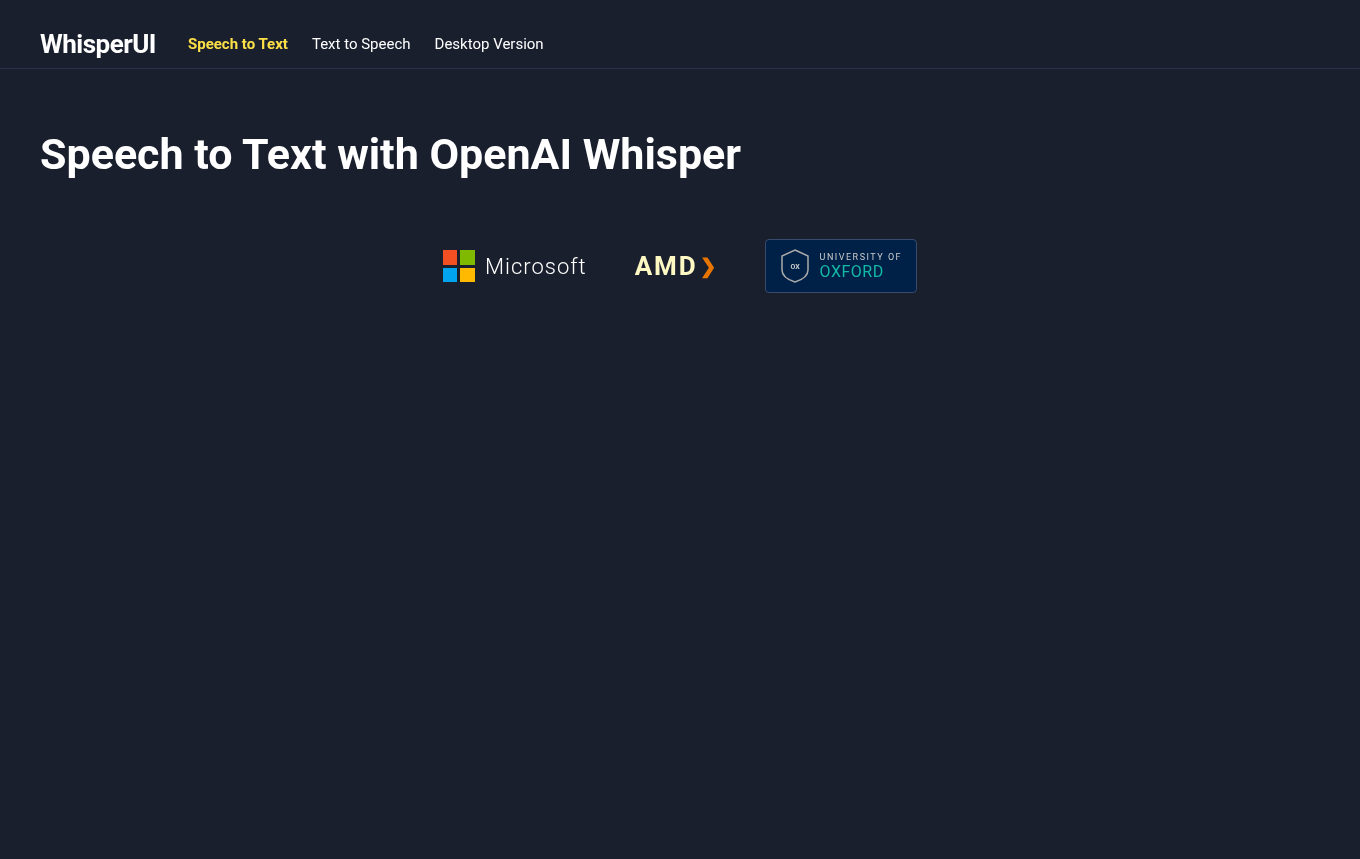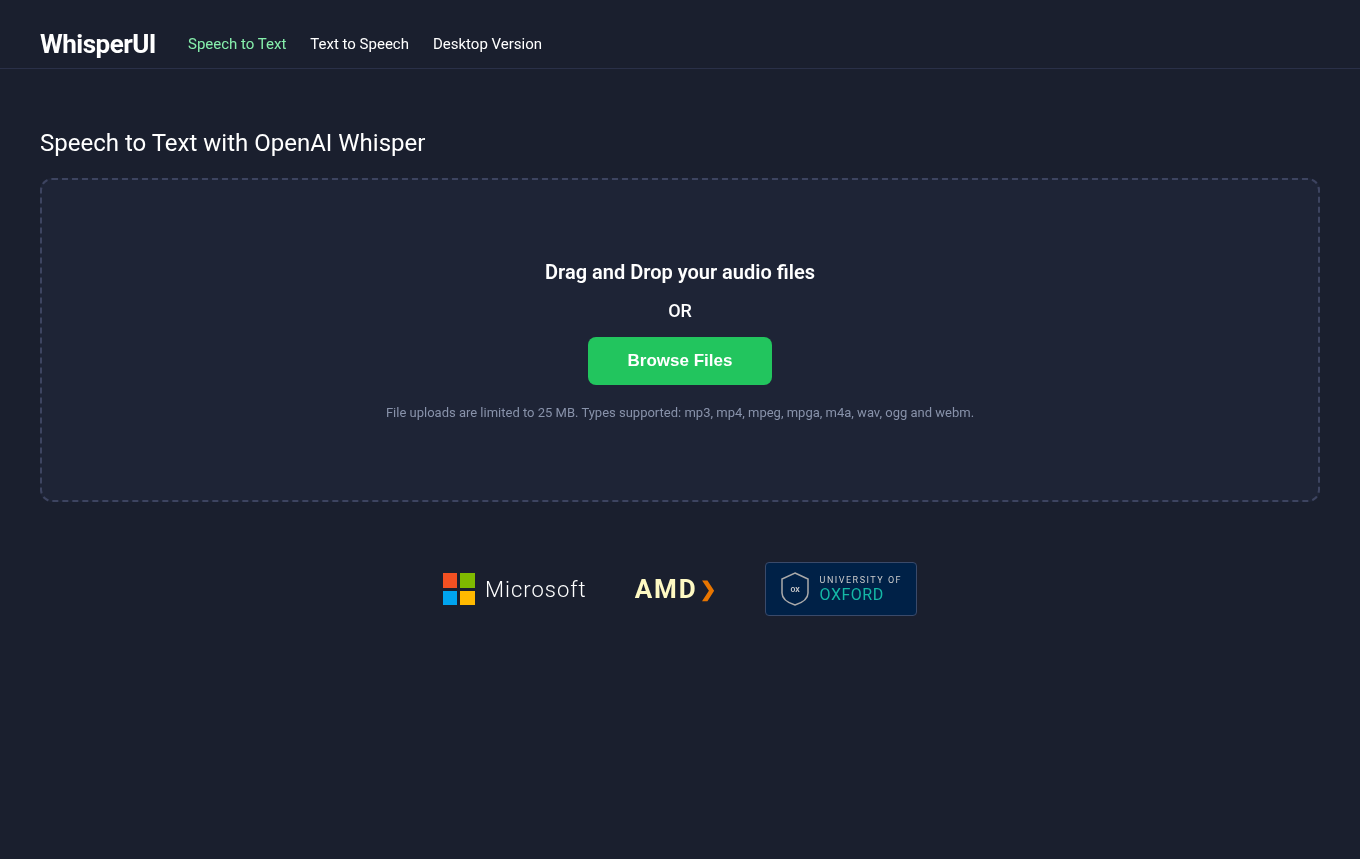--- a/index.html
+++ b/index.html
@@ -47,22 +47,22 @@
     }
 
     .nav-item {
       font-size: 15px;
       color: #ffffff;
       cursor: pointer;
       text-decoration: none;
     }
 
     .nav-item.active {
-      color: #86efac;
-      font-weight: 400;
+      color: #fde047;
+      font-weight: 700;
     }
 
     .header-right {
       display: flex;
       align-items: center;
       gap: 12px;
     }
 
     .btn-signin {
       padding: 10px 24px;
@@ -85,24 +85,24 @@
       font-weight: 600;
       cursor: pointer;
     }
 
     
     .main {
       padding: 60px 40px 40px;
     }
 
     .page-title {
-      font-size: 24px;
-      font-weight: 400;
-      color: #ffffff;
-      margin-bottom: 21px;
+      font-size: 43px;
+      font-weight: 700;
+      color: #ffffff;
+      margin-bottom: 44px;
     }
 
     
     .drop-zone {
       border: 2px dashed #3d4460;
       border-radius: 12px;
       background-color: #1e2436;
       padding: 80px 40px;
       display: flex;
       flex-direction: column;
@@ -259,26 +259,20 @@
       <a class="nav-item">Desktop Version</a>
     </nav>
   </div>
 </header>
 
 <div class="header-divider"></div>
 
 <main class="main">
   <h1 class="page-title">Speech to Text with OpenAI Whisper</h1>
 
-  <div class="drop-zone">
-    <span class="drop-zone-text">Drag and Drop your audio files</span>
-    <span class="or-text">OR</span>
-    <button class="btn-browse">Browse Files</button>
-    <span class="file-info">File uploads are limited to 25 MB. Types supported: mp3, mp4, mpeg, mpga, m4a, wav, ogg and webm.</span>
-  </div>
 
   <div class="trust-section">
     <div class="logos-row">
 
       <div class="microsoft-logo">
         <div class="ms-grid">
           <div class="ms-red"></div>
           <div class="ms-green"></div>
           <div class="ms-blue"></div>
           <div class="ms-yellow"></div>

